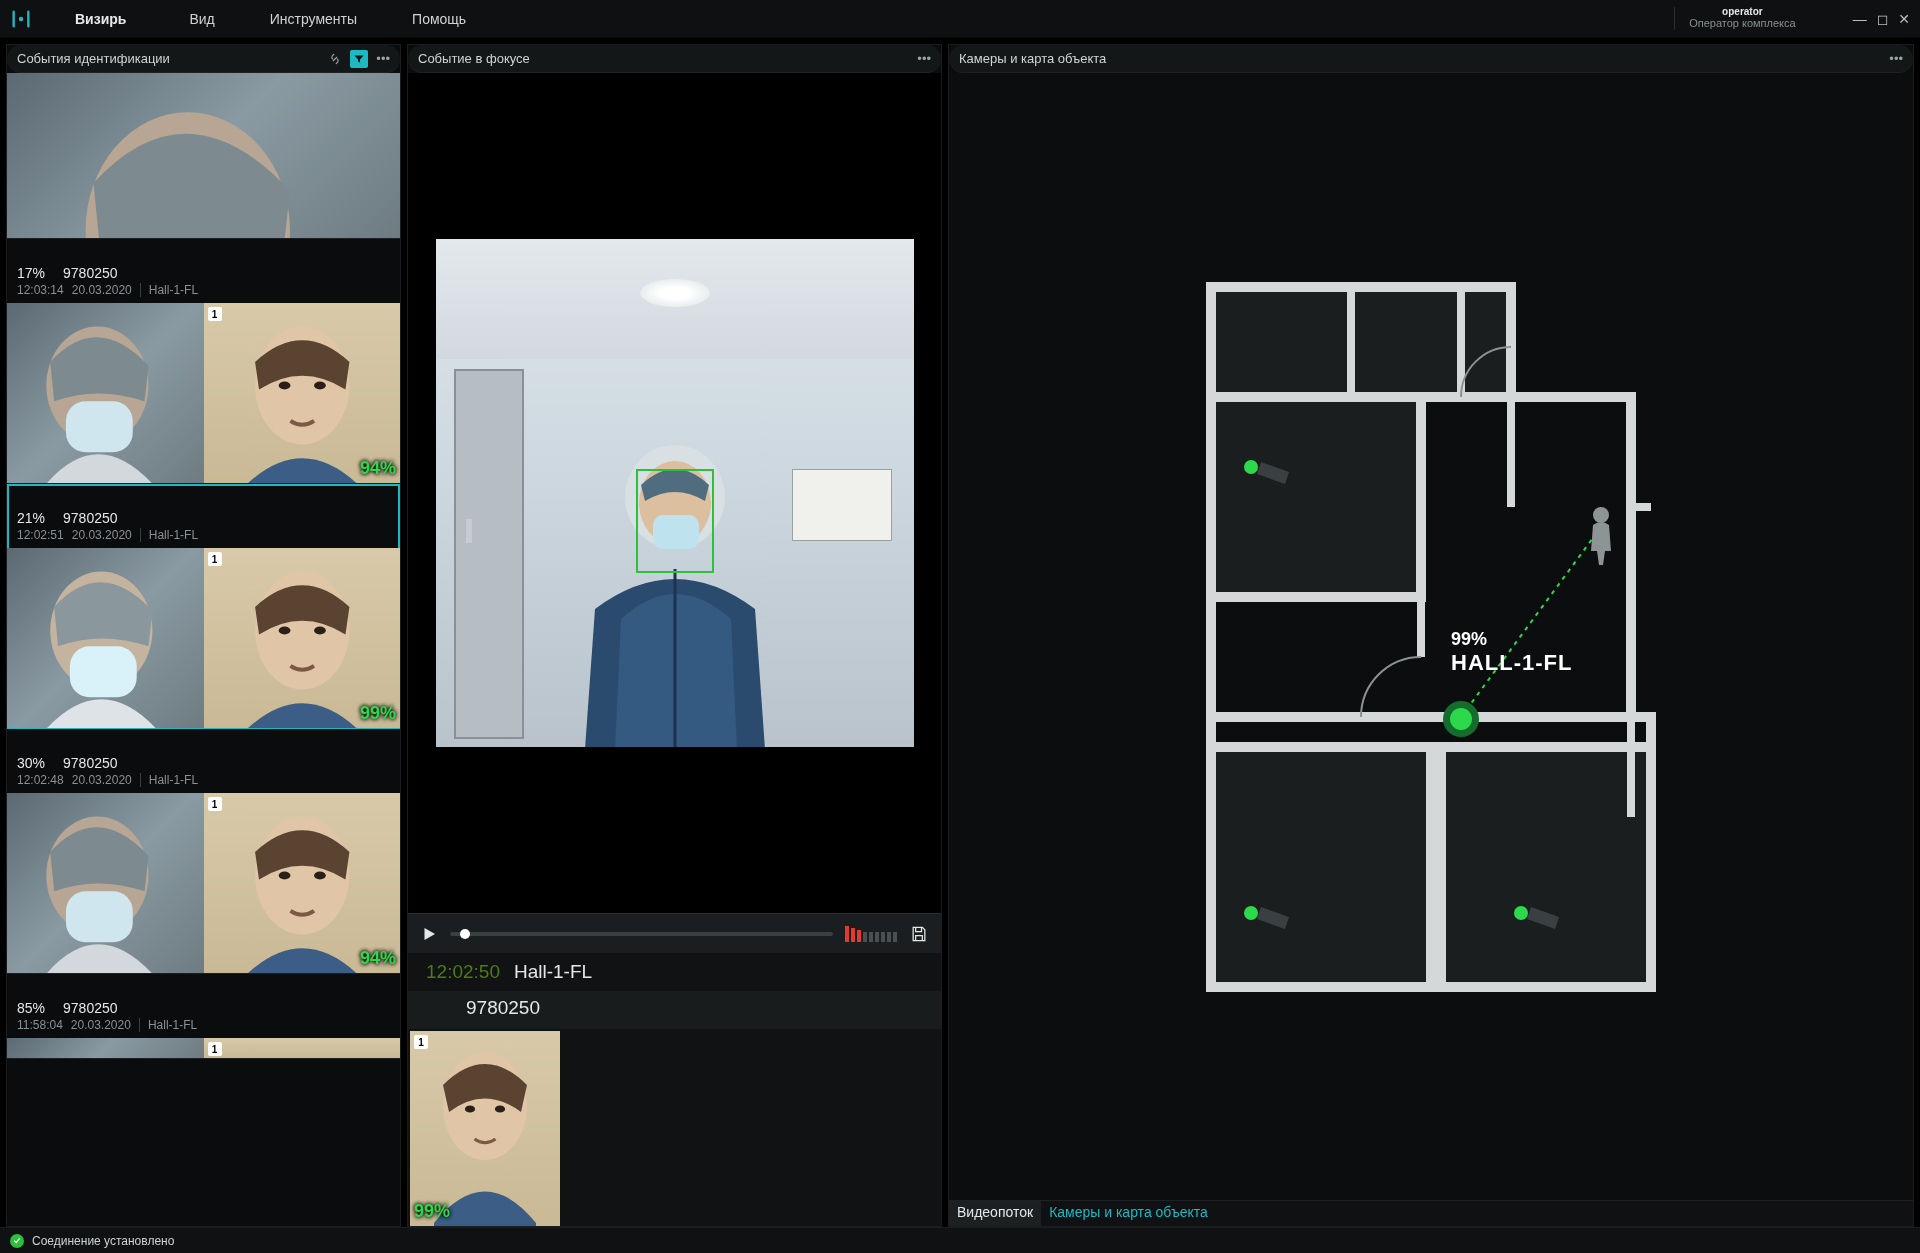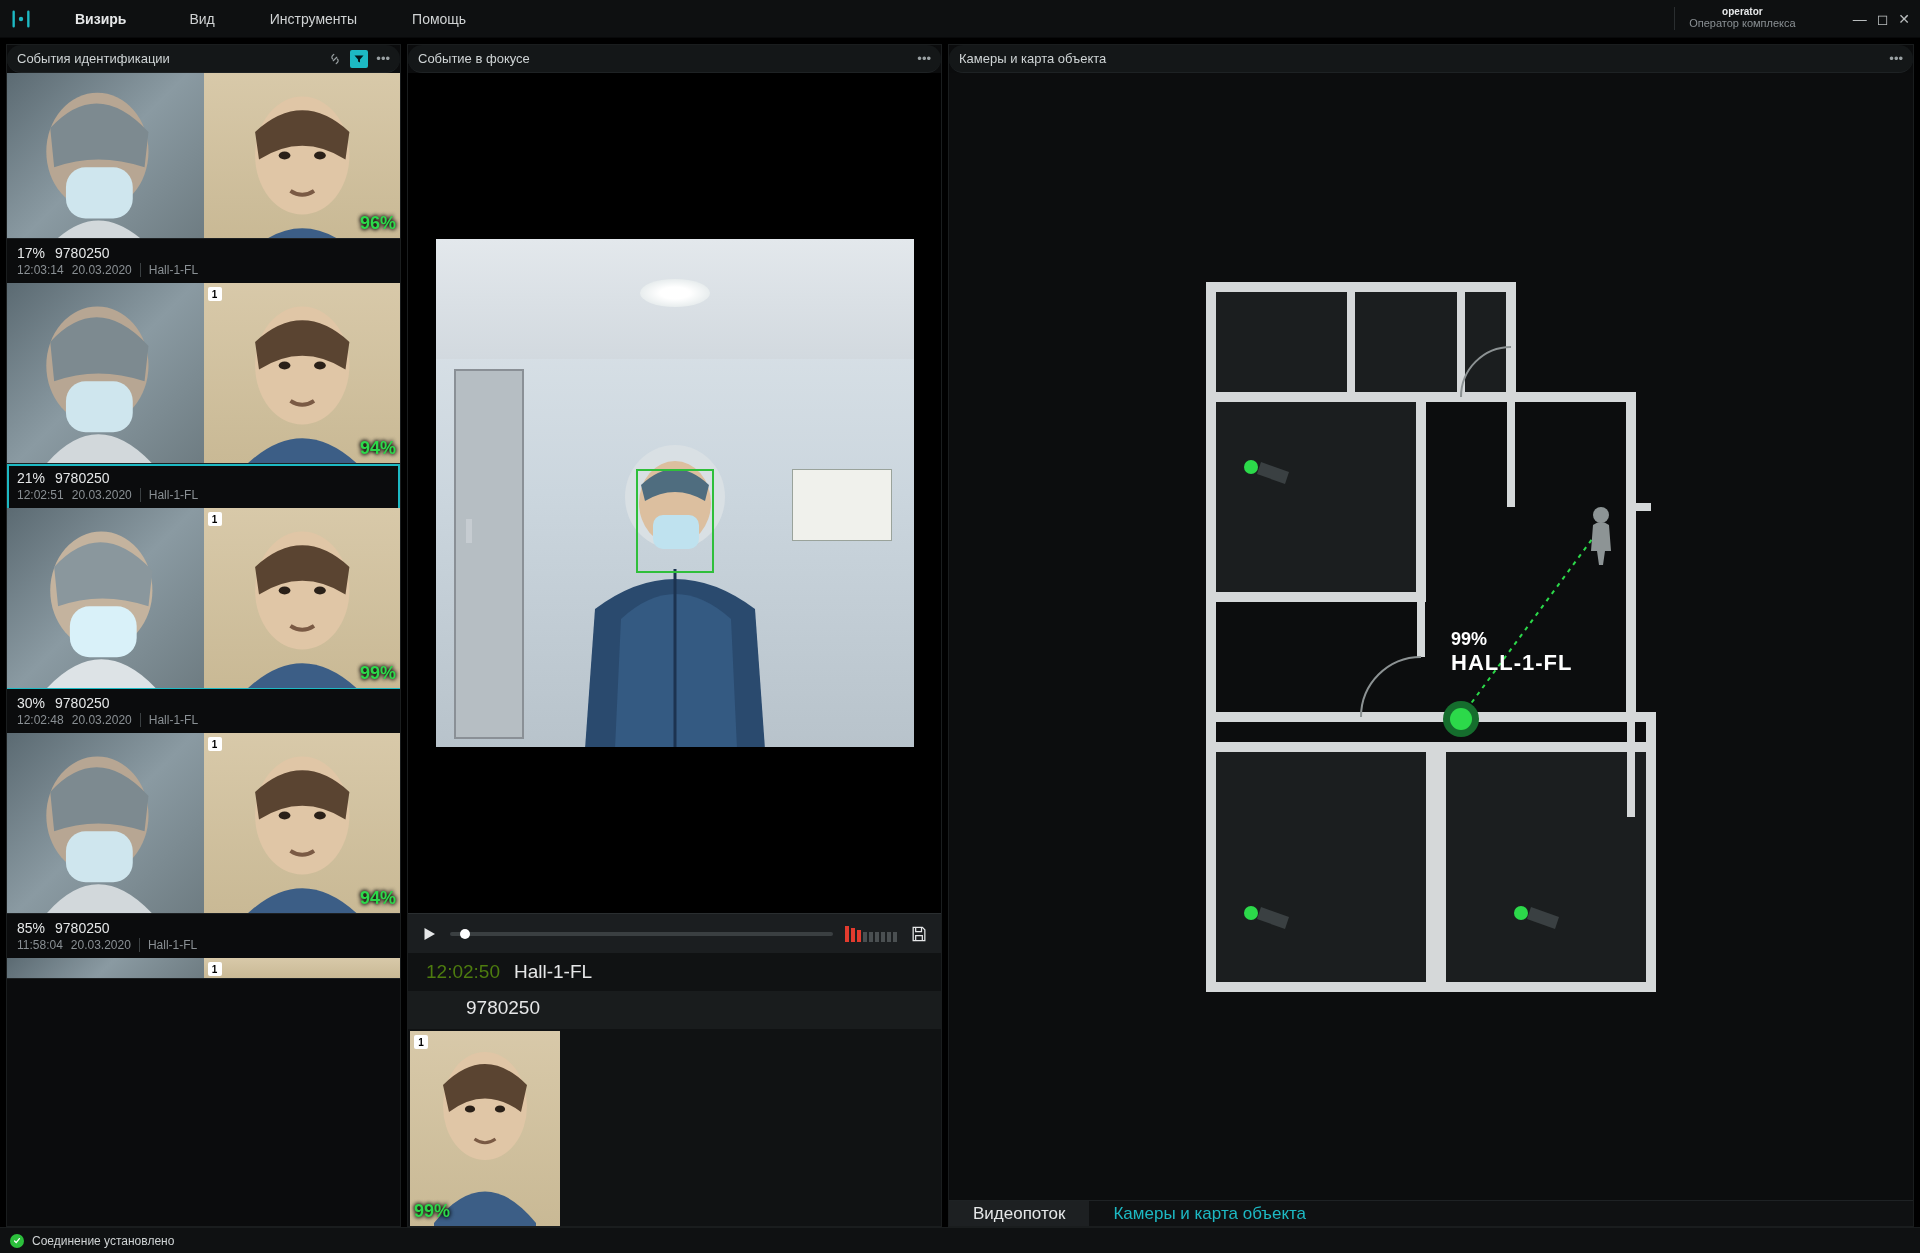--- a/index.html
+++ b/index.html
@@ -37,21 +37,21 @@
   .panel{background:#0b0c0d;display:flex;flex-direction:column;border:1px solid #1a1d1e;position:relative;}
   .panel-head{height:28px;display:flex;align-items:center;padding:0 10px;background:#141718;color:#cfd4d5;border-bottom:1px solid #1e2224;font-size:13px;border-radius:14px;}
   .panel-head .phspacer{flex:1;}
   .ph-btn{margin-left:8px;cursor:pointer;color:#9aa1a3;display:flex;align-items:center;}
   .ph-btn.active{background:var(--accent);color:#04171a;width:18px;height:18px;justify-content:center;border-radius:2px;}
   
   
   .events-scroll{flex:1;overflow:hidden;display:flex;flex-direction:column;}
   .ev-card{border-bottom:1px solid #1d2022;}
   .ev-card.selected{outline:2px solid var(--accent);outline-offset:-2px;}
-  .ev-head{display:flex;align-items:center;padding:6px 10px 2px 10px;gap:10px;}
+  .ev-head{display:flex;align-items:center;padding:6px 10px 2px 10px;gap:18px;margin-top:20px;}
   .ev-head .pct{color:#e5e7e8;}
   .ev-head .uid{color:#e5e7e8;}
   .ev-sub{display:flex;align-items:center;gap:8px;padding:0 10px 6px 10px;color:var(--muted);font-size:12px;}
   .ev-sub .cam{border-left:1px solid #3a3f41;padding-left:8px;}
   .ev-imgs{display:flex;height:180px;position:relative;}
   .ev-imgs.short{height:165px;}
   .ev-thumb{flex:1;position:relative;overflow:hidden;}
   .ev-thumb.left{background:linear-gradient(135deg,#5b6a72 0%,#8a9aa2 50%,#6e7c82 100%);}
   .mask-face{position:absolute;inset:0;}
   .ev-thumb.right{background:linear-gradient(180deg,#d8c9a9 0%,#c9b995 100%);}
@@ -88,21 +88,21 @@
   .fi-row .cam{color:#e6e7e8;border-left:0;}
   .fi-uid{padding:6px 18px 10px 58px;font-size:19px;color:#e6e7e8;background:#191c1d;}
   .fi-portrait{width:150px;height:195px;margin:2px 0 0 2px;background:linear-gradient(180deg,#d8c9a9,#c9b995);position:relative;}
   .fi-portrait .badge-one{top:4px;left:4px;}
   .fi-portrait .badge-pct{bottom:4px;right:auto;left:4px;}
   
   
   .map-body{flex:1;position:relative;background:#0c0d0e;}
   .floorplan{position:absolute;left:50%;top:50%;transform:translate(-50%,-50%);}
   .map-tabs{height:26px;display:flex;border-top:1px solid #1e2224;background:#0f1112;}
-  .map-tab{padding:3px 24px;font-size:17px;cursor:pointer;}
+  .map-tab{padding:3px 8px;font-size:14px;cursor:pointer;}
   .map-tab.active{background:#1d2022;color:#e5e7e8;}
   .map-tab.inactive{color:var(--accent);}
   .map-label{position:absolute;left:50%;top:50%;transform:translate(20px,-8px);}
   .map-label .mp{font-size:18px;font-weight:600;color:#fff;}
   .map-label .mc{font-size:22px;font-weight:800;color:#fff;letter-spacing:1px;}
   
   
   .statusbar{height:26px;background:#0f1112;display:flex;align-items:center;padding:0 10px;gap:8px;border-top:1px solid #1a1d1e;}
   .status-dot{width:14px;height:14px;border-radius:50%;background:#2cbf3c;display:flex;align-items:center;justify-content:center;}
   .status-dot svg{width:8px;height:8px;}
@@ -159,31 +159,20 @@
       <div class="ev-card">
         <div class="ev-imgs short">
           <div class="ev-thumb left">
             <svg class="mask-face" viewBox="0 0 100 100" preserveAspectRatio="xMidYMid slice">
               <ellipse cx="46" cy="40" rx="26" ry="30" fill="#b7a693"></ellipse>
               <path d="M22 28 Q46 2 72 30 L70 48 Q46 40 24 48 Z" fill="#7d8a90"></path>
               <rect x="30" y="48" width="34" height="26" rx="10" fill="#cfe6ee"></rect>
               <path d="M20 90 Q46 60 74 90 L74 100 L20 100 Z" fill="#d2d8db"></path>
             </svg>
           </div>
-          <div class="ev-thumb right">
-            <svg viewBox="0 0 100 100" preserveAspectRatio="xMidYMid slice">
-              <ellipse cx="50" cy="42" rx="24" ry="30" fill="#e0c6a6"></ellipse>
-              <path d="M26 30 Q50 8 74 30 L72 44 Q50 30 28 44 Z" fill="#5a4431"></path>
-              <ellipse cx="41" cy="42" rx="3" ry="2" fill="#2a2018"></ellipse>
-                <ellipse cx="59" cy="42" rx="3" ry="2" fill="#2a2018"></ellipse>
-              <path d="M44 60 Q50 64 56 60" stroke="#7a5a44" stroke-width="2" fill="none"></path>
-              <path d="M22 92 Q50 66 78 92 L78 100 L22 100 Z" fill="#3c5e86"></path>
-            </svg>
-            <span class="badge-pct">96%</span>
-          </div>
         </div>
       </div>
 
       <div class="ev-card">
         <div class="ev-head">
           <span class="pct">17%</span>
           <span class="uid">9780250</span>
         </div>
         <div class="ev-sub">
           <span>12:03:14</span>

